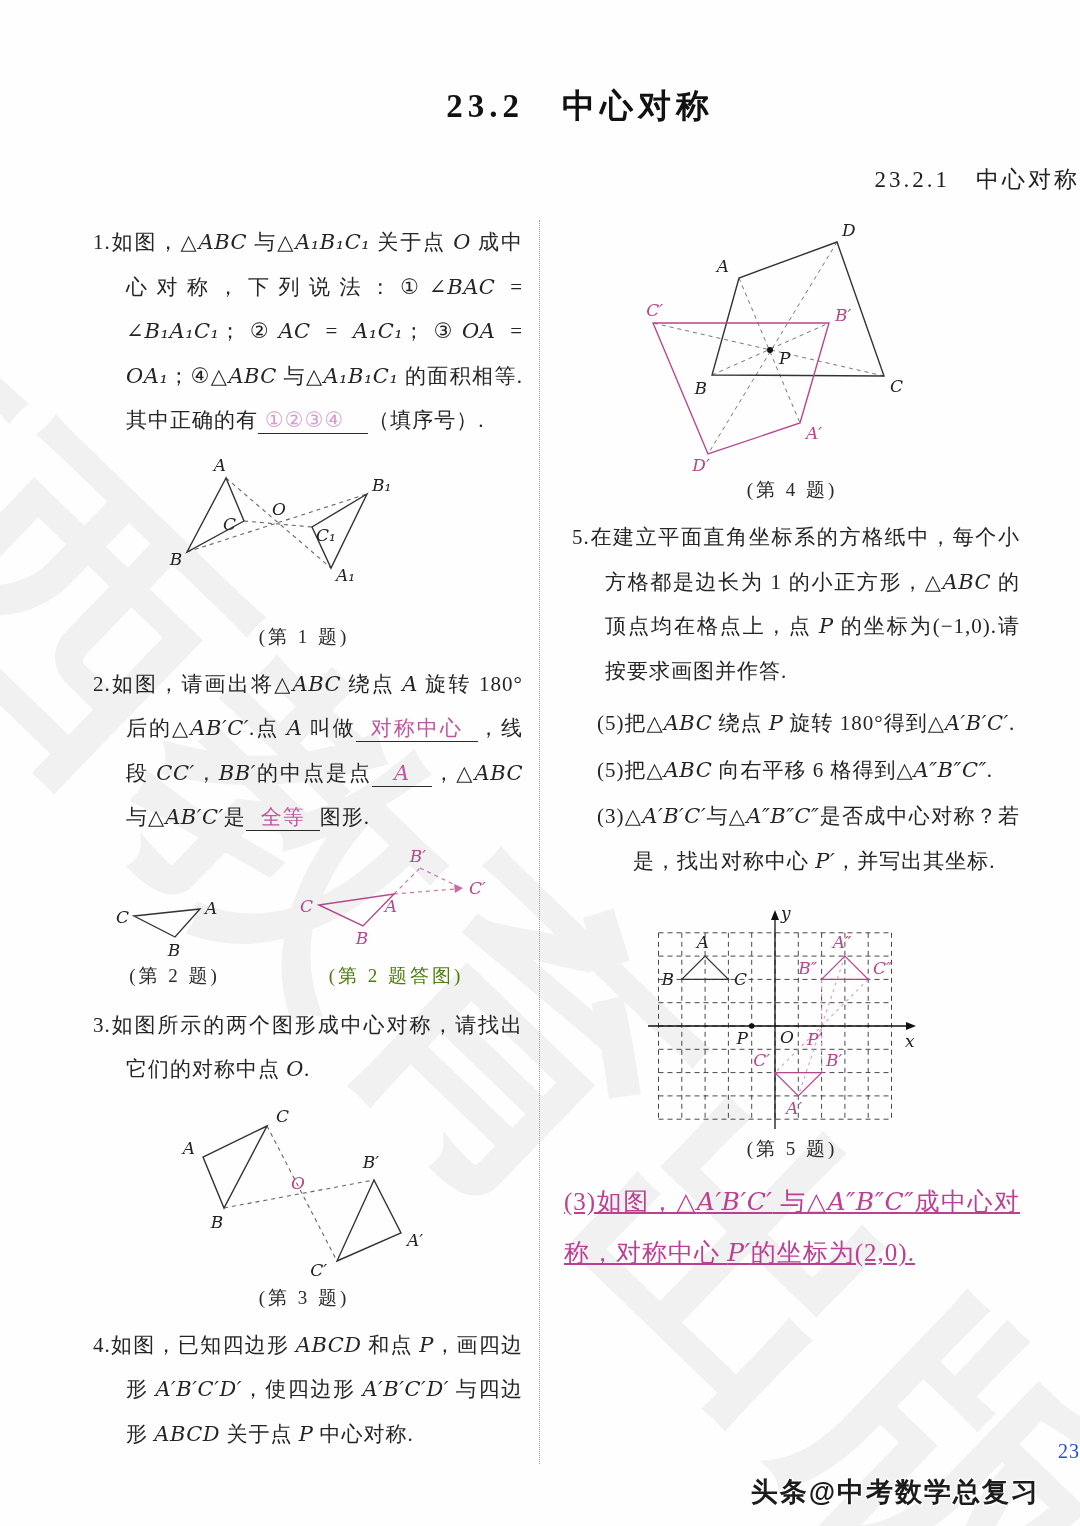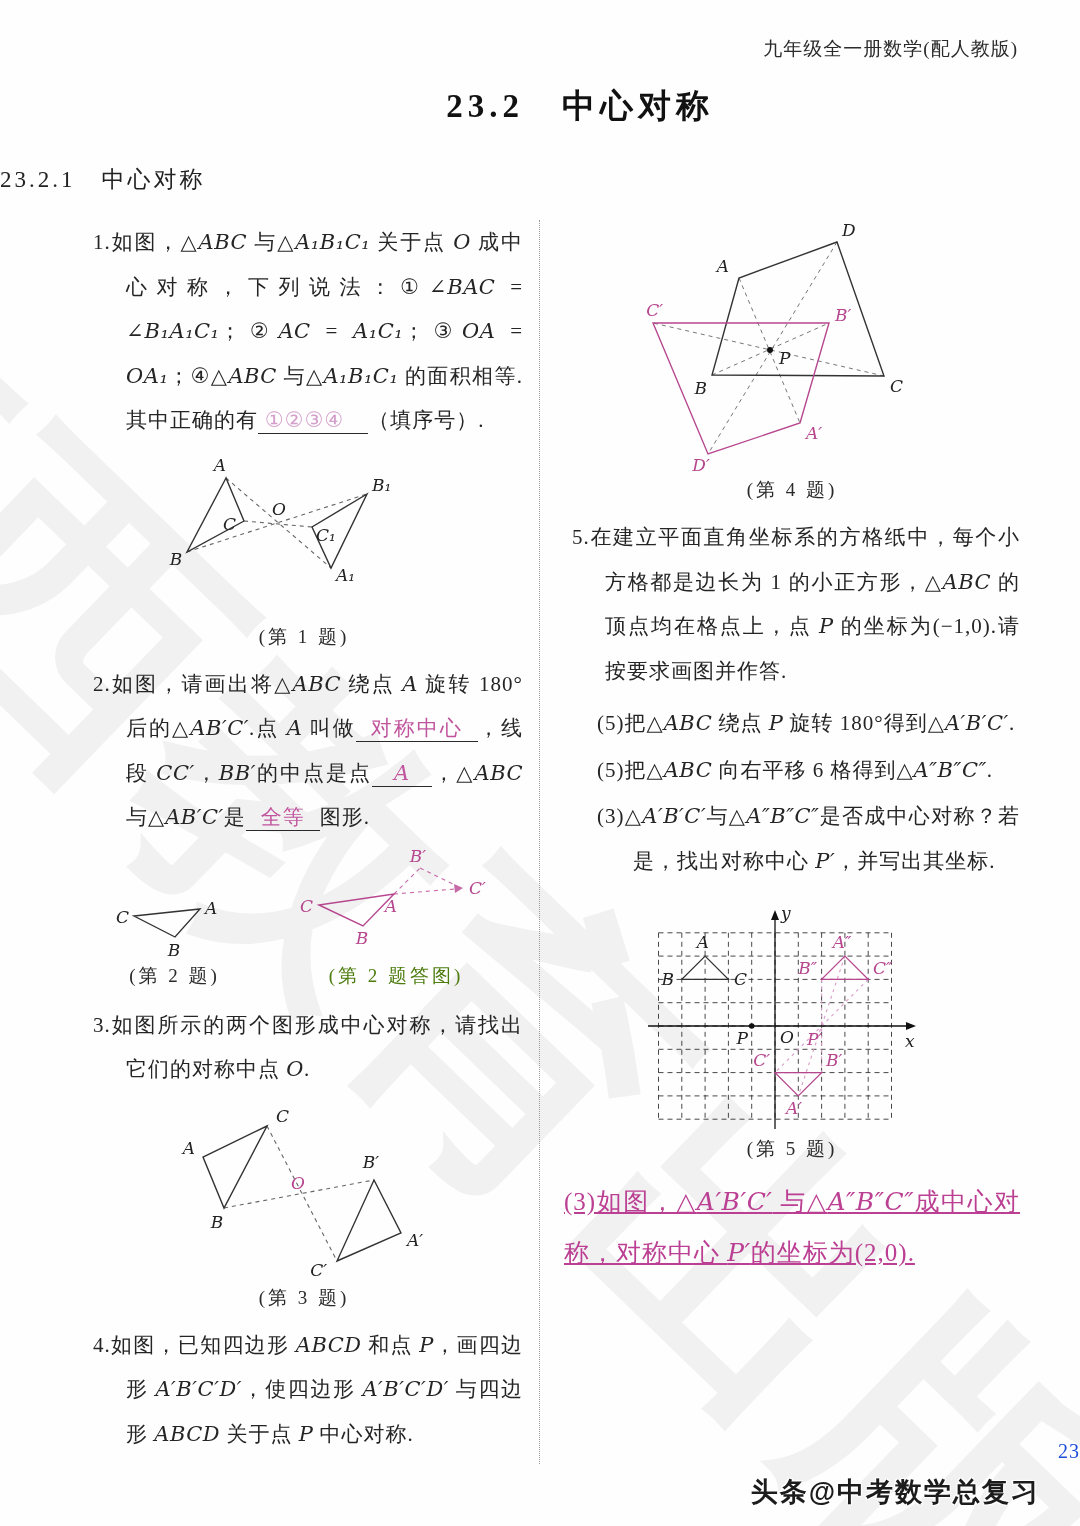--- a/index.html
+++ b/index.html
@@ -12,21 +12,21 @@
   .wm-diag{
     position:absolute;left:-120px;top:150px;width:2200px;
     transform:rotate(44deg);transform-origin:0 0;
     font-size:300px;font-weight:700;letter-spacing:10px;
     color:rgba(130,130,130,0.10);white-space:nowrap;pointer-events:none;
     font-family:"Liberation Serif","DejaVu Serif",serif;
   }
   .hdr{position:absolute;top:36px;right:62px;font-size:19px;letter-spacing:1px;color:#2b2b2b;}
   .title{position:absolute;top:84px;left:0;width:100%;text-align:center;
     font-size:33px;font-weight:900;letter-spacing:5px;color:#111;padding-left:40px;}
-  .subtitle{position:absolute;top:164px;left:0;width:100%;text-align:left;
+  .subtitle{position:absolute;top:164px;left:0;width:100%;text-align:right;
     font-size:23px;letter-spacing:3px;color:#222;}
   .columns{position:absolute;top:220px;left:85px;width:935px;display:flex;}
   .col-left{width:438px;padding-right:16px;border-right:1.5px dotted #9a9a9a;}
   .col-right{flex:1;padding-left:24px;}
   .prob{font-size:21px;line-height:2.12;text-align:justify;letter-spacing:1px;
     margin:0 0 8px 8px;padding-left:33px;text-indent:-33px;}
   .prob-sub{font-size:21px;line-height:2.12;text-align:justify;letter-spacing:1px;
     margin:0 0 2px 33px;padding-left:36px;text-indent:-36px;}
   .rt{}
   .rm{font-family:"DejaVu Serif","Liberation Serif",serif;font-style:italic;letter-spacing:0.5px;}
@@ -51,21 +51,20 @@
     text-shadow:-1px -1px 0 #fff,1px -1px 0 #fff,-1px 1px 0 #fff,1px 1px 0 #fff,0 0 3px #fff;
     letter-spacing:2px;}
 </style>
 </head>
 <body>
 
 <div class="page">
 
   <div class="wm-diag">江西教育出版社</div>
 
-  <div class="hdr">九年级全一册数学(配人教版)</div>
   <div class="title">23.2　中心对称</div>
   <div class="subtitle">23.2.1　中心对称</div>
 
   <div class="columns">
 
     <div class="col-left">
 
       <p class="prob"><span class="rt">1.如图，△</span><span class="rm">ABC</span><span class="rt"> 与△</span><span class="rm">A₁B₁C₁</span><span class="rt"> 关于点 </span><span class="rm">O</span><span class="rt"> 成中心对称，下列说法：①∠</span><span class="rm">BAC</span><span class="rt"> = ∠</span><span class="rm">B₁A₁C₁</span><span class="rt">；②</span><span class="rm">AC</span><span class="rt"> = </span><span class="rm">A₁C₁</span><span class="rt">；③</span><span class="rm">OA</span><span class="rt"> = </span><span class="rm">OA₁</span><span class="rt">；④△</span><span class="rm">ABC</span><span class="rt"> 与△</span><span class="rm">A₁B₁C₁</span><span class="rt"> 的面积相等.其中正确的有</span><span class="ra ra-light">①②③④</span><span class="rt">（填序号）.</span></p>
 
       <figure class="fig" style="margin-top:10px;">

